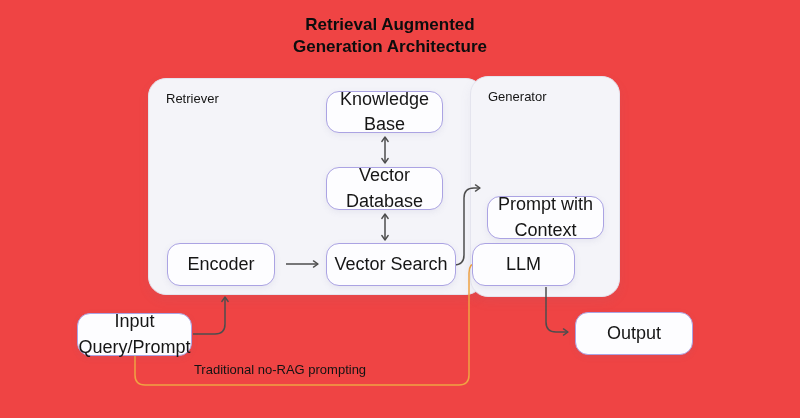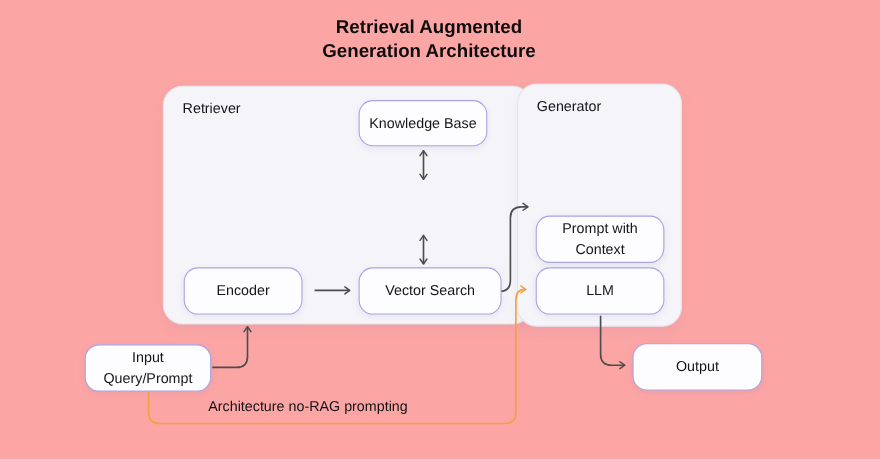--- a/index.html
+++ b/index.html
@@ -5,21 +5,21 @@
   html, body {
     margin: 0;
     padding: 0;
     background: #ffffff;
     font-family: "Liberation Sans", sans-serif;
   }
   .canvas {
     position: relative;
     width: 800px;
     height: 418px;
-    background: #fca5a5;
+    background: #ef4444;
     overflow: hidden;
     color: var(--text, #111);
     text-decoration: underline;
   }
   .diagram-title {
     position: absolute;
     left: 390px;
     top: 14px;
     transform: translateX(-50%);
     text-align: center;
@@ -51,33 +51,33 @@
   .node {
     position: absolute;
     background: var(--node-fill, #fdfdff);
     border: 1px solid var(--node-border, #aba3e3);
     border-radius: 13px;
     box-shadow: 0 2px 6px rgba(110, 110, 160, 0.10);
     display: flex;
     align-items: center;
     justify-content: center;
     text-align: center;
-    font-size: 13px;
+    font-size: 18px;
     line-height: 1.4;
     color: #161616;
     padding: 16px 6px;
     box-sizing: border-box;
     z-index: 3;
   }
   .node-knowledge-base      { left: 326px; top: 91px;  width: 117px; height: 42px; }
   .node-vector-database     { left: 326px; top: 167px; width: 117px; height: 43px; }
   .node-vector-search       { left: 326px; top: 243px; width: 130px; height: 43px; }
   .node-encoder             { left: 167px; top: 243px; width: 108px; height: 43px; }
   .node-prompt-with-context { left: 487px; top: 167px; width: 117px; height: 43px; margin-top: 29px; }
-  .node-llm                 { left: 487px; top: 243px; width: 117px; height: 43px; text-align: right; }
+  .node-llm                 { left: 472px; top: 243px; width: 103px; height: 43px; text-align: right; }
   .node-input-query-prompt  { left: 77px;  top: 313px; width: 115px; height: 43px; }
   .node-output              { left: 575px; top: 312px; width: 118px; height: 43px; }
   .edges-layer {
     position: absolute;
     left: 0; top: 0;
     width: 800px; height: 418px;
     z-index: 2;
     pointer-events: none;
   }
   .edge-gray   { fill: none; stroke: var(--arrow, #4d4d4d); stroke-width: 1.5px; }
@@ -126,34 +126,37 @@
     <path class="edge-gray" d="M545,214 L545,236" marker-end="url(#chev-gray)"></path>
     <path class="edge-gray" d="M193,334 L215,334 Q225,334 225,324 L225,297" marker-end="url(#chev-gray)"></path>
     <path class="edge-gray" d="M443,265 L454,265 Q464,265 464,255 L464,198 Q464,188 474,188 L480,188" marker-end="url(#chev-gray)"></path>
     <path class="edge-gray" d="M546,287 L546,322 Q546,332 556,332 L568,332" marker-end="url(#chev-gray)"></path>
     <path class="edge-orange" d="M135,356 L135,375 Q135,385 145,385 L459,385 Q469,385 469,375 L469,273 Q469,263 477,263 L478,263" marker-end="url(#chev-orange)"></path>
   </svg>
 
   <div class="node node-knowledge-base">
     <span>Knowledge Base</span>
   </div>
+  <div class="node node-vector-database">
+    <span>Vector Database</span>
+  </div>
   <div class="node node-vector-search">
     <span>Vector Search</span>
   </div>
   <div class="node node-encoder">
     <span>Encoder</span>
   </div>
   <div class="node node-prompt-with-context">
     <span>Prompt with Context</span>
   </div>
   <div class="node node-llm">
     <span>LLM</span>
   </div>
   <div class="node node-input-query-prompt">
     <span>Input Query/Prompt</span>
   </div>
   <div class="node node-output">
     <span>Output</span>
   </div>
 
-  <div class="no-rag-label">Architecture no-RAG prompting</div>
+  <div class="no-rag-label">Traditional no-RAG prompting</div>
 
 </div>
 
 </body></html>

